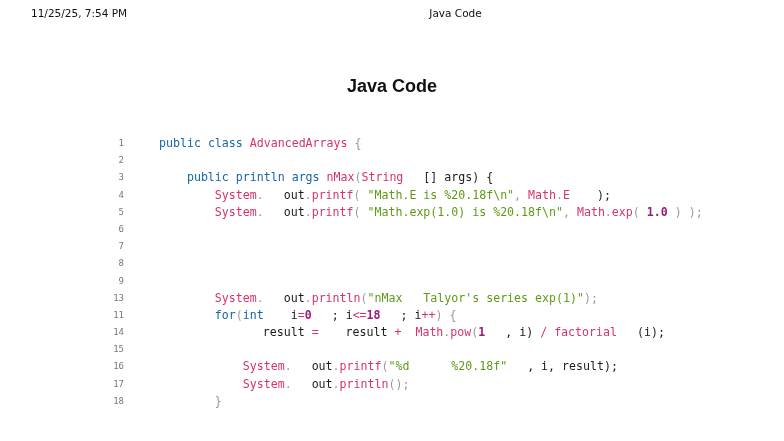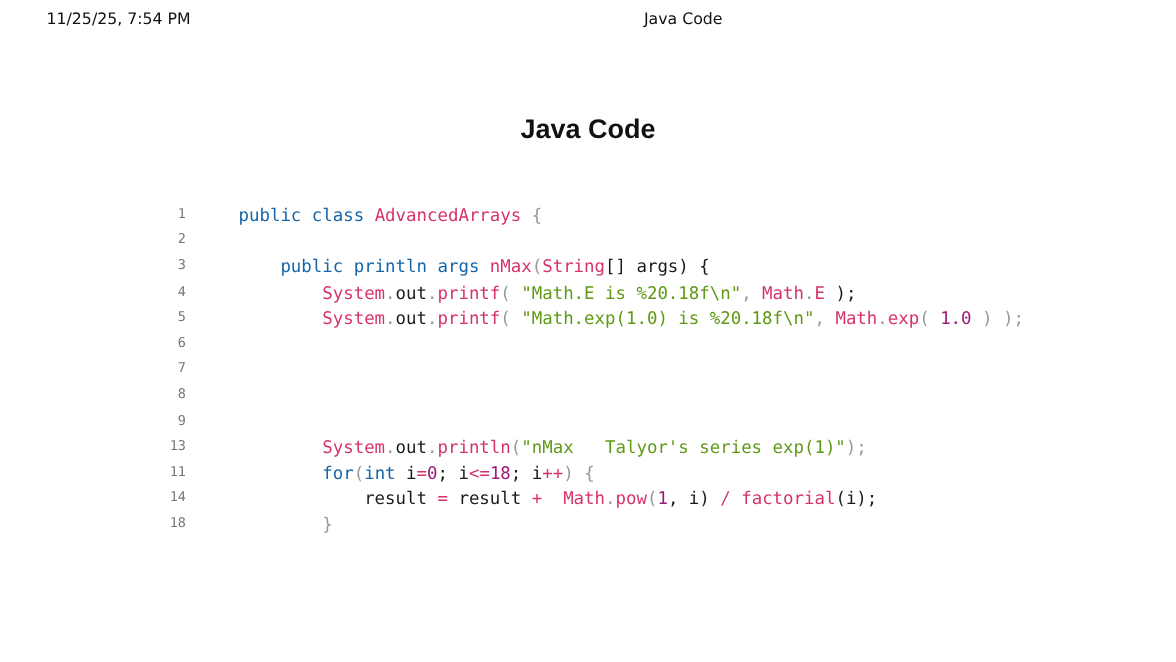--- a/index.html
+++ b/index.html
@@ -8,23 +8,23 @@
     .print-date { position: absolute; left: 31px; top: 0; }
     .print-title { position: absolute; left: 0; width: 911px; text-align: center; top: 0; }
     .doc-title { position: absolute; top: 76px; left: 0; width: 784px; text-align: center; font-family: "Liberation Sans", sans-serif; font-weight: bold; font-size: 18px; color: #111; }
     .code { position: absolute; top: 135px; left: 100px; font-family: "DejaVu Sans Mono", monospace; font-size: 11.6px; }
     .line { height: 17.2px; line-height: 17.2px; white-space: pre; display: flex; }
     .ln { width: 24px; text-align: right; color: #777; font-size: 9px; padding-right: 19px; flex: none; }
     .src { white-space: pre; margin-left: 16px; }
     .kw { color: #1565a8; }
     .id { color: #d6336c; }
     .str { color: #5f9a16; }
-    .num { color: #9c1a78; }
+    .num { color: #9c1a78; font-weight: bold; }
     .op { color: #d6336c; }
-    .pl { color: #1a1a1a; }
+    .pl { color: #1a1a1a; padding-left: 20px; }
     .pn { color: #999; }
   </style>
 </head>
 <body>
 
 <div class="print-header">
   <span class="print-date">11/25/25, 7:54 PM</span>
   <span class="print-title">Java Code</span>
 </div>
 
@@ -50,17 +50,20 @@
   <div class="line"><span class="ln">9</span><span class="src"></span></div>
 
   <div class="line"><span class="ln">13</span><span class="src"><span>        </span><span class="id">System</span><span class="pn">.</span><span class="pl">out</span><span class="pn">.</span><span class="id">println</span><span class="pn">(</span><span class="str">"nMax   Talyor's series exp(1)"</span><span class="pn">);</span></span></div>
 
   <div class="line"><span class="ln">11</span><span class="src"><span>        </span><span class="kw">for</span><span class="pn">(</span><span class="kw">int</span><span class="pl"> i</span><span class="op">=</span><span class="num">0</span><span class="pl">; i</span><span class="op">&lt;=</span><span class="num">18</span><span class="pl">; i</span><span class="op">++</span><span class="pn">) {</span></span></div>
 
 
 
   <div class="line"><span class="ln">14</span><span class="src"><span>            </span><span class="pl">result </span><span class="op">=</span><span class="pl"> result </span><span class="op">+</span><span>  </span><span class="id">Math</span><span class="pn">.</span><span class="id">pow</span><span class="pn">(</span><span class="num">1</span><span class="pl">, i) </span><span class="op">/</span><span> </span><span class="id">factorial</span><span class="pl">(i);</span></span></div>
 
+  <div class="line"><span class="ln">15</span><span class="src"></span></div>
 
+  <div class="line"><span class="ln">16</span><span class="src"><span>            </span><span class="id">System</span><span class="pn">.</span><span class="pl">out</span><span class="pn">.</span><span class="id">printf</span><span class="pn">(</span><span class="str">"%d      %20.18f"</span><span class="pl">, i, result);</span></span></div>
 
+  <div class="line"><span class="ln">17</span><span class="src"><span>            </span><span class="id">System</span><span class="pn">.</span><span class="pl">out</span><span class="pn">.</span><span class="id">println</span><span class="pn">();</span></span></div>
 
   <div class="line"><span class="ln">18</span><span class="src"><span>        </span><span class="pn">}</span></span></div>
 </div>
 
 </body></html>

